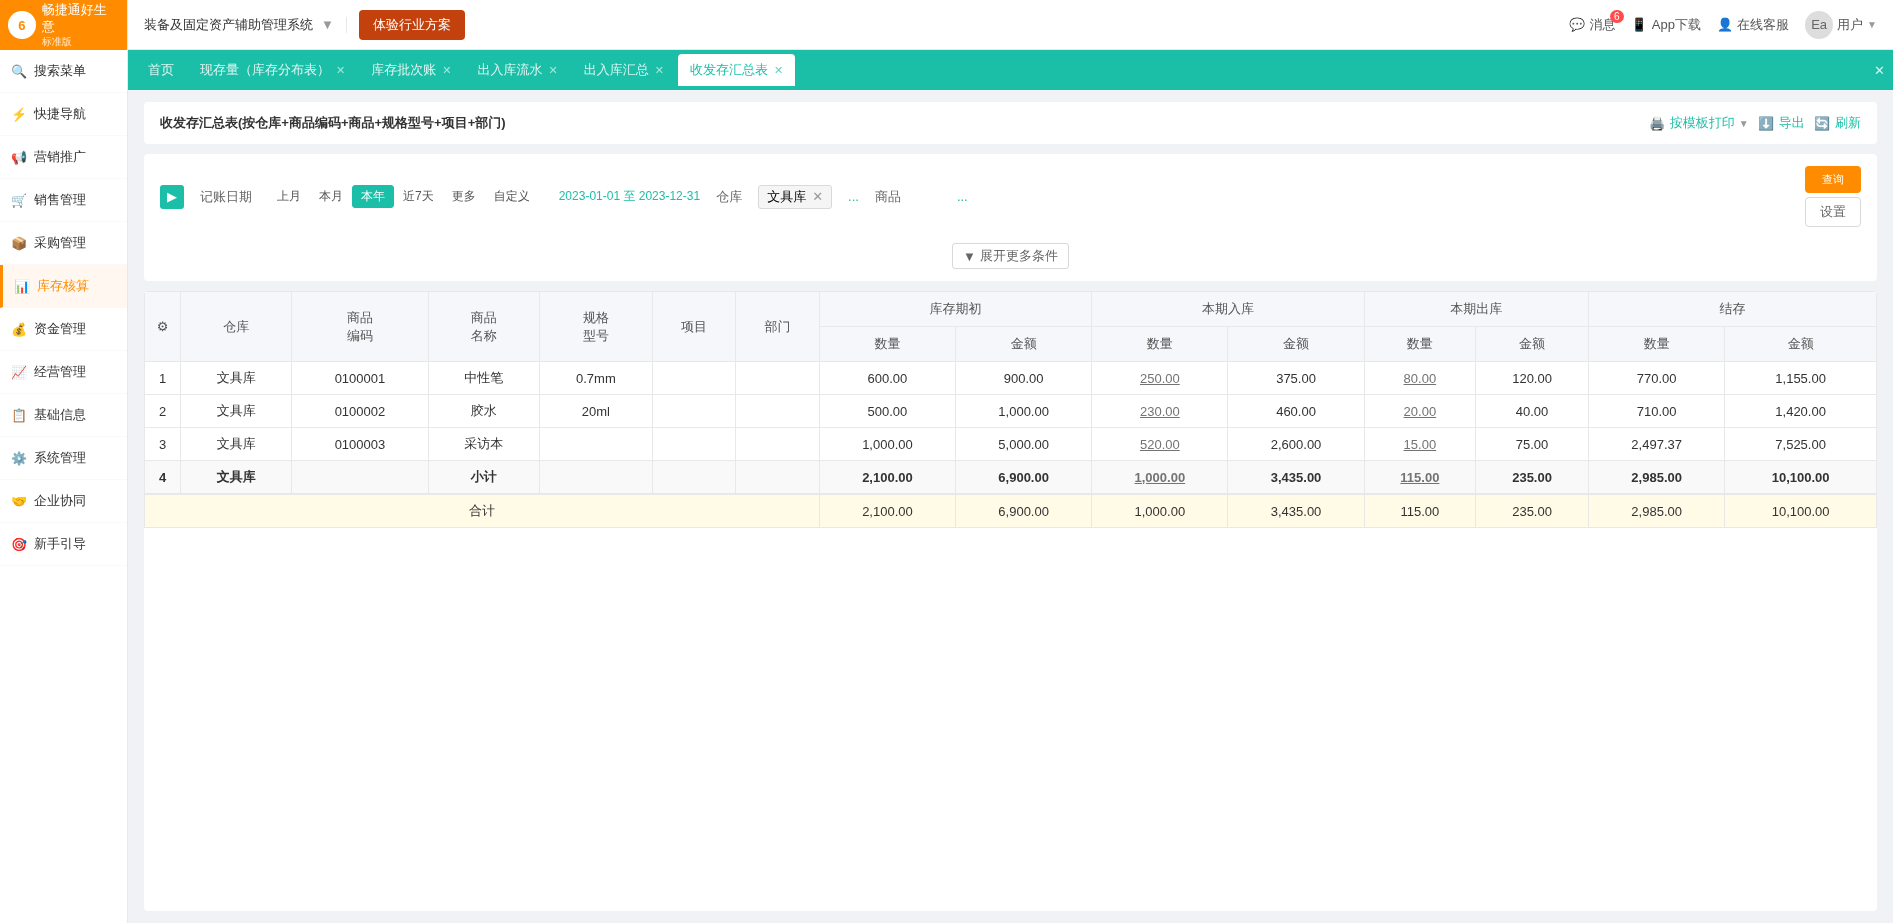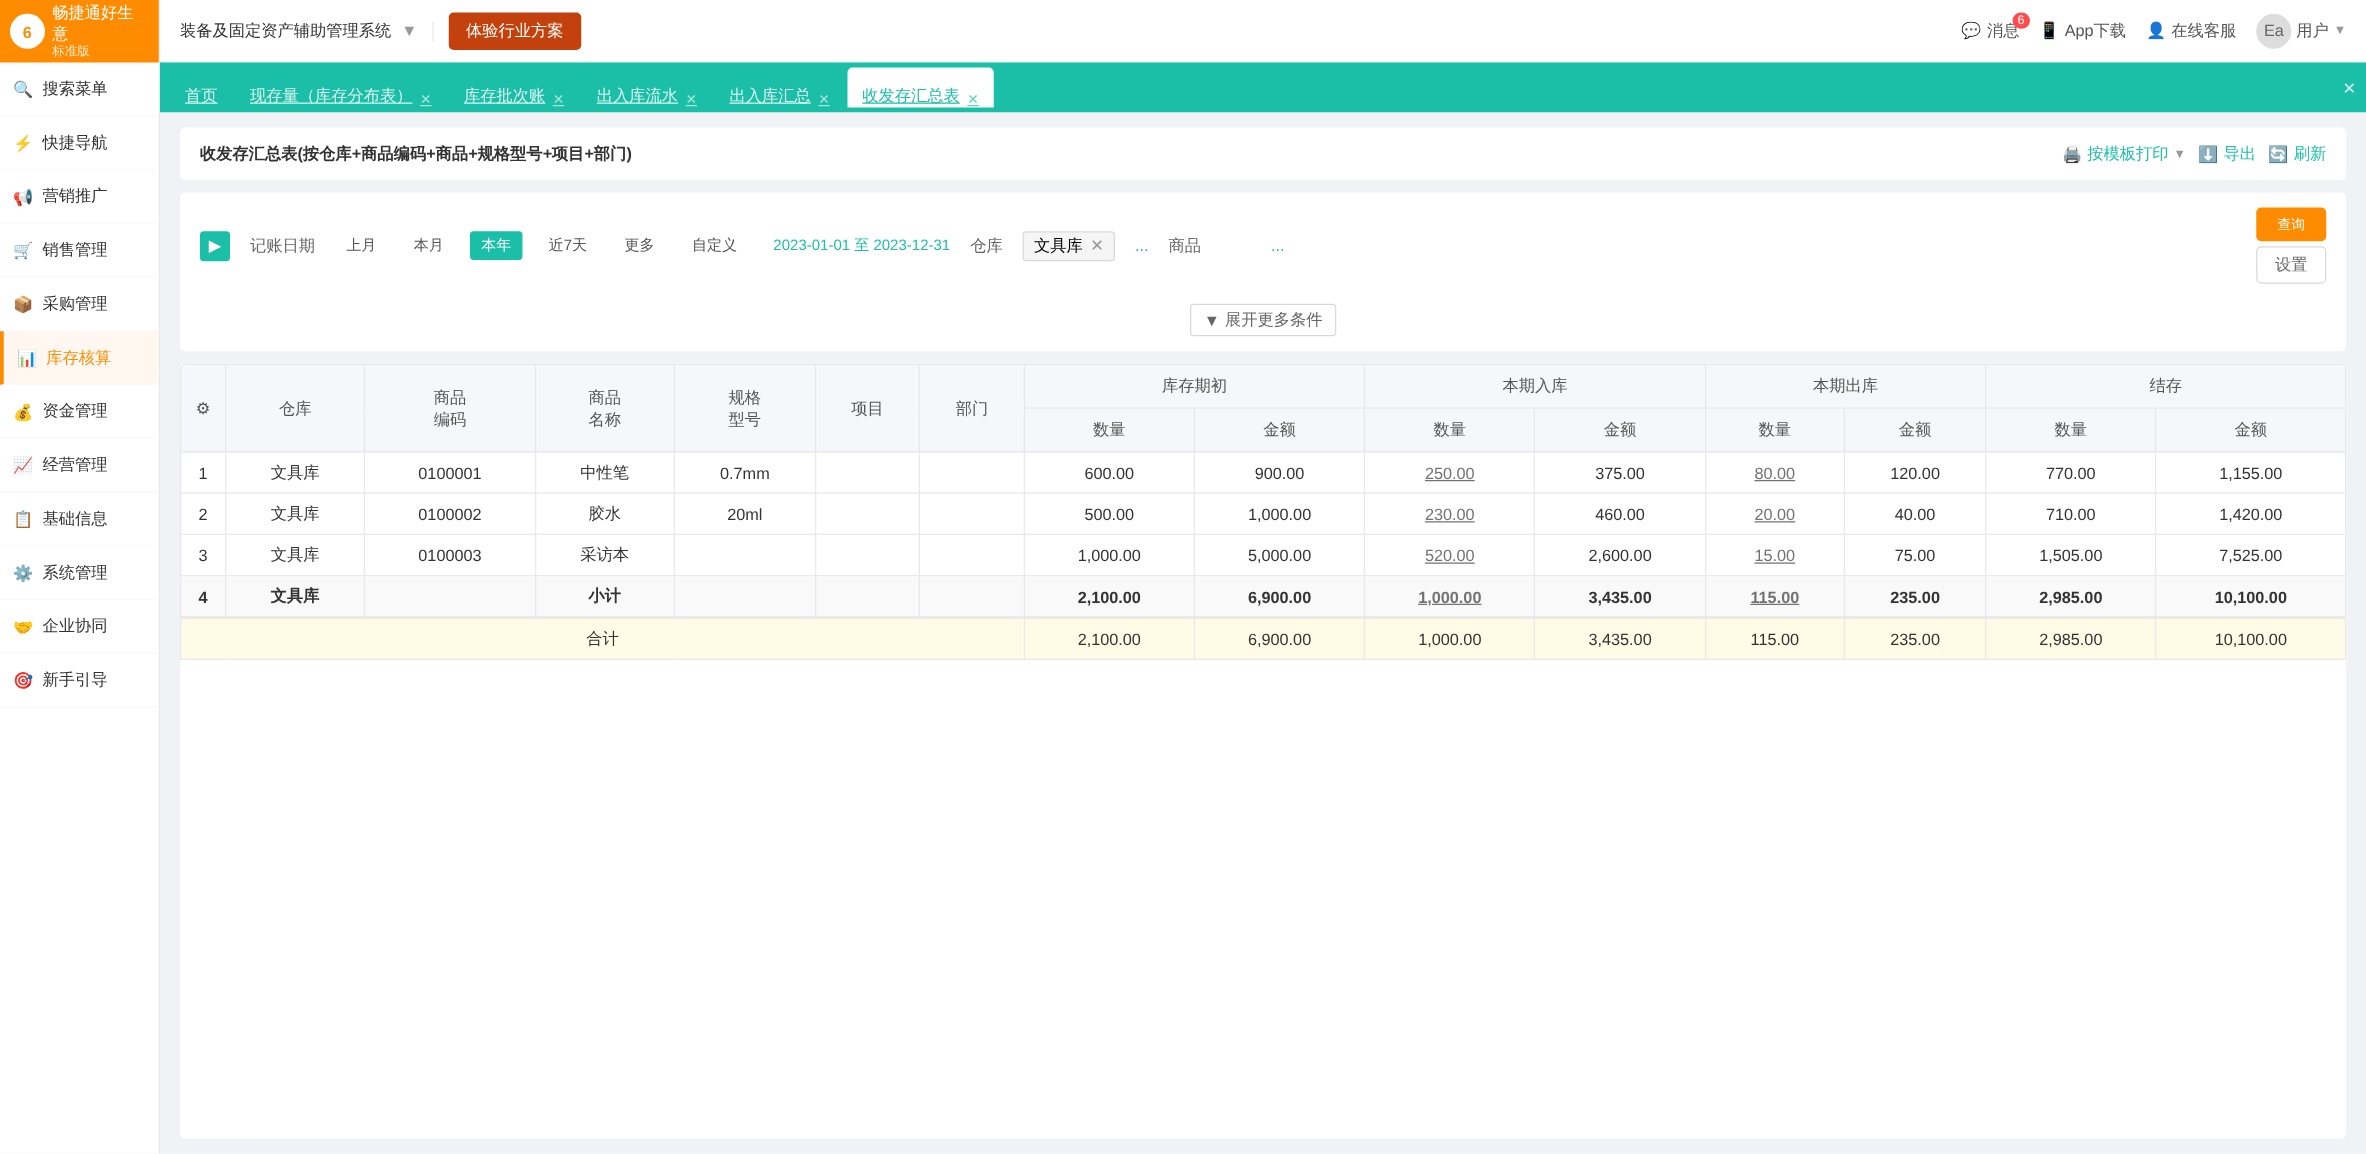--- a/index.html
+++ b/index.html
@@ -21,41 +21,41 @@
     .topbar { height: 50px; background: #fff; display: flex; align-items: center; justify-content: space-between; padding: 0 16px; border-bottom: 1px solid #e8e8e8; flex-shrink: 0; }
     .topbar-left { display: flex; align-items: center; gap: 8px; color: #333; font-size: 13px; }
     .topbar-btn { background: #c2410c; color: #fff; border: none; padding: 6px 14px; border-radius: 4px; cursor: pointer; font-size: 13px; }
     .topbar-right { display: flex; align-items: center; gap: 16px; color: #555; }
     .topbar-right-item { display: flex; align-items: center; gap: 4px; cursor: pointer; position: relative; }
     .badge { background: #ff4d4f; color: #fff; border-radius: 8px; font-size: 10px; padding: 1px 4px; position: absolute; top: -6px; right: -8px; }
     .user-avatar { width: 28px; height: 28px; background: #ddd; border-radius: 50%; display: flex; align-items: center; justify-content: center; color: #666; font-size: 12px; overflow: hidden; }
 
     
     .tabs-bar { height: 40px; background: #1bbfa7; display: flex; align-items: center; padding: 0 8px; flex-shrink: 0; gap: 2px; }
-    .tab { height: 32px; display: flex; align-items: flex-end; gap: 6px; padding: 0 12px; border-radius: 4px 4px 0 0; cursor: pointer; color: rgba(255,255,255,0.85); font-size: 13px; white-space: nowrap; text-decoration: underline; }
+    .tab { height: 32px; display: flex; align-items: center; gap: 6px; padding: 0 12px; border-radius: 4px 4px 0 0; cursor: pointer; color: rgba(255,255,255,0.85); font-size: 13px; white-space: nowrap; }
     .tab.active { background: #fff; color: #1bbfa7; font-weight: 500; }
     .tab-close { font-size: 11px; opacity: 0.7; cursor: pointer; }
     .tabs-close-all { margin-left: auto; color: #fff; cursor: pointer; opacity: 0.8; }
 
     
     .page-content { flex: 1; background: #f0f2f5; overflow-y: auto; padding: 12px 16px; display: flex; flex-direction: column; gap: 10px; }
 
     
     .card { background: #fff; border-radius: 4px; padding: 14px 16px; }
 
     
     .page-title { font-size: 15px; font-weight: 600; color: #333; margin-bottom: 0; display: flex; align-items: center; justify-content: space-between; }
     .page-title-actions { display: flex; align-items: center; gap: 10px; }
     .action-btn { display: flex; align-items: center; gap: 4px; color: #1bbfa7; cursor: pointer; font-size: 13px; border: none; background: none; }
 
     
     .filter-bar { background: #fff; border-radius: 4px; padding: 12px 16px; }
     .filter-row { display: flex; align-items: center; gap: 16px; flex-wrap: wrap; }
     .filter-label { color: #666; font-size: 13px; white-space: nowrap; }
-    .date-shortcuts { display: flex; align-items: center; gap: 12px; }
+    .date-shortcuts { display: flex; align-items: center; gap: 0; }
     .date-btn { padding: 2px 8px; border-radius: 3px; cursor: pointer; font-size: 12px; color: #555; border: 1px solid transparent; }
     .date-btn.active { background: #1bbfa7; color: #fff; border-color: #1bbfa7; }
     .date-range { color: #1bbfa7; font-size: 12px; margin-left: 4px; }
     .filter-tag { display: flex; align-items: center; gap: 4px; background: #f5f5f5; border: 1px solid #d9d9d9; border-radius: 3px; padding: 2px 8px; font-size: 12px; }
     .filter-tag-close { cursor: pointer; color: #999; margin-left: 2px; }
     .expand-btn { display: flex; align-items: center; gap: 4px; color: #666; cursor: pointer; font-size: 12px; border: 1px solid #d9d9d9; border-radius: 3px; padding: 3px 10px; background: #fff; margin: 8px auto 0; width: fit-content; }
 
     
     .query-btn { background: #ff8c00; color: #fff; border: none; border-radius: 4px; padding: 6px 16px; cursor: pointer; font-size: 11px; }
     .set-btn { background: #fff; color: #666; border: 1px solid #d9d9d9; border-radius: 4px; padding: 5px 14px; cursor: pointer; font-size: 13px; }
@@ -336,21 +336,21 @@
     <td>采访本</td>
     <td></td>
     <td></td>
     <td></td>
     <td>1,000.00</td>
     <td>5,000.00</td>
     <td><span class="underline">520.00</span></td>
     <td>2,600.00</td>
     <td><span class="underline">15.00</span></td>
     <td>75.00</td>
-    <td>1,505.00</td>
+    <td>2,497.37</td>
     <td>7,525.00</td>
   </tr>
             <tr class="row-subtotal">
     <td>4</td>
     <td>文具库</td>
     <td></td>
     <td>小计</td>
     <td></td>
     <td></td>
     <td></td>

